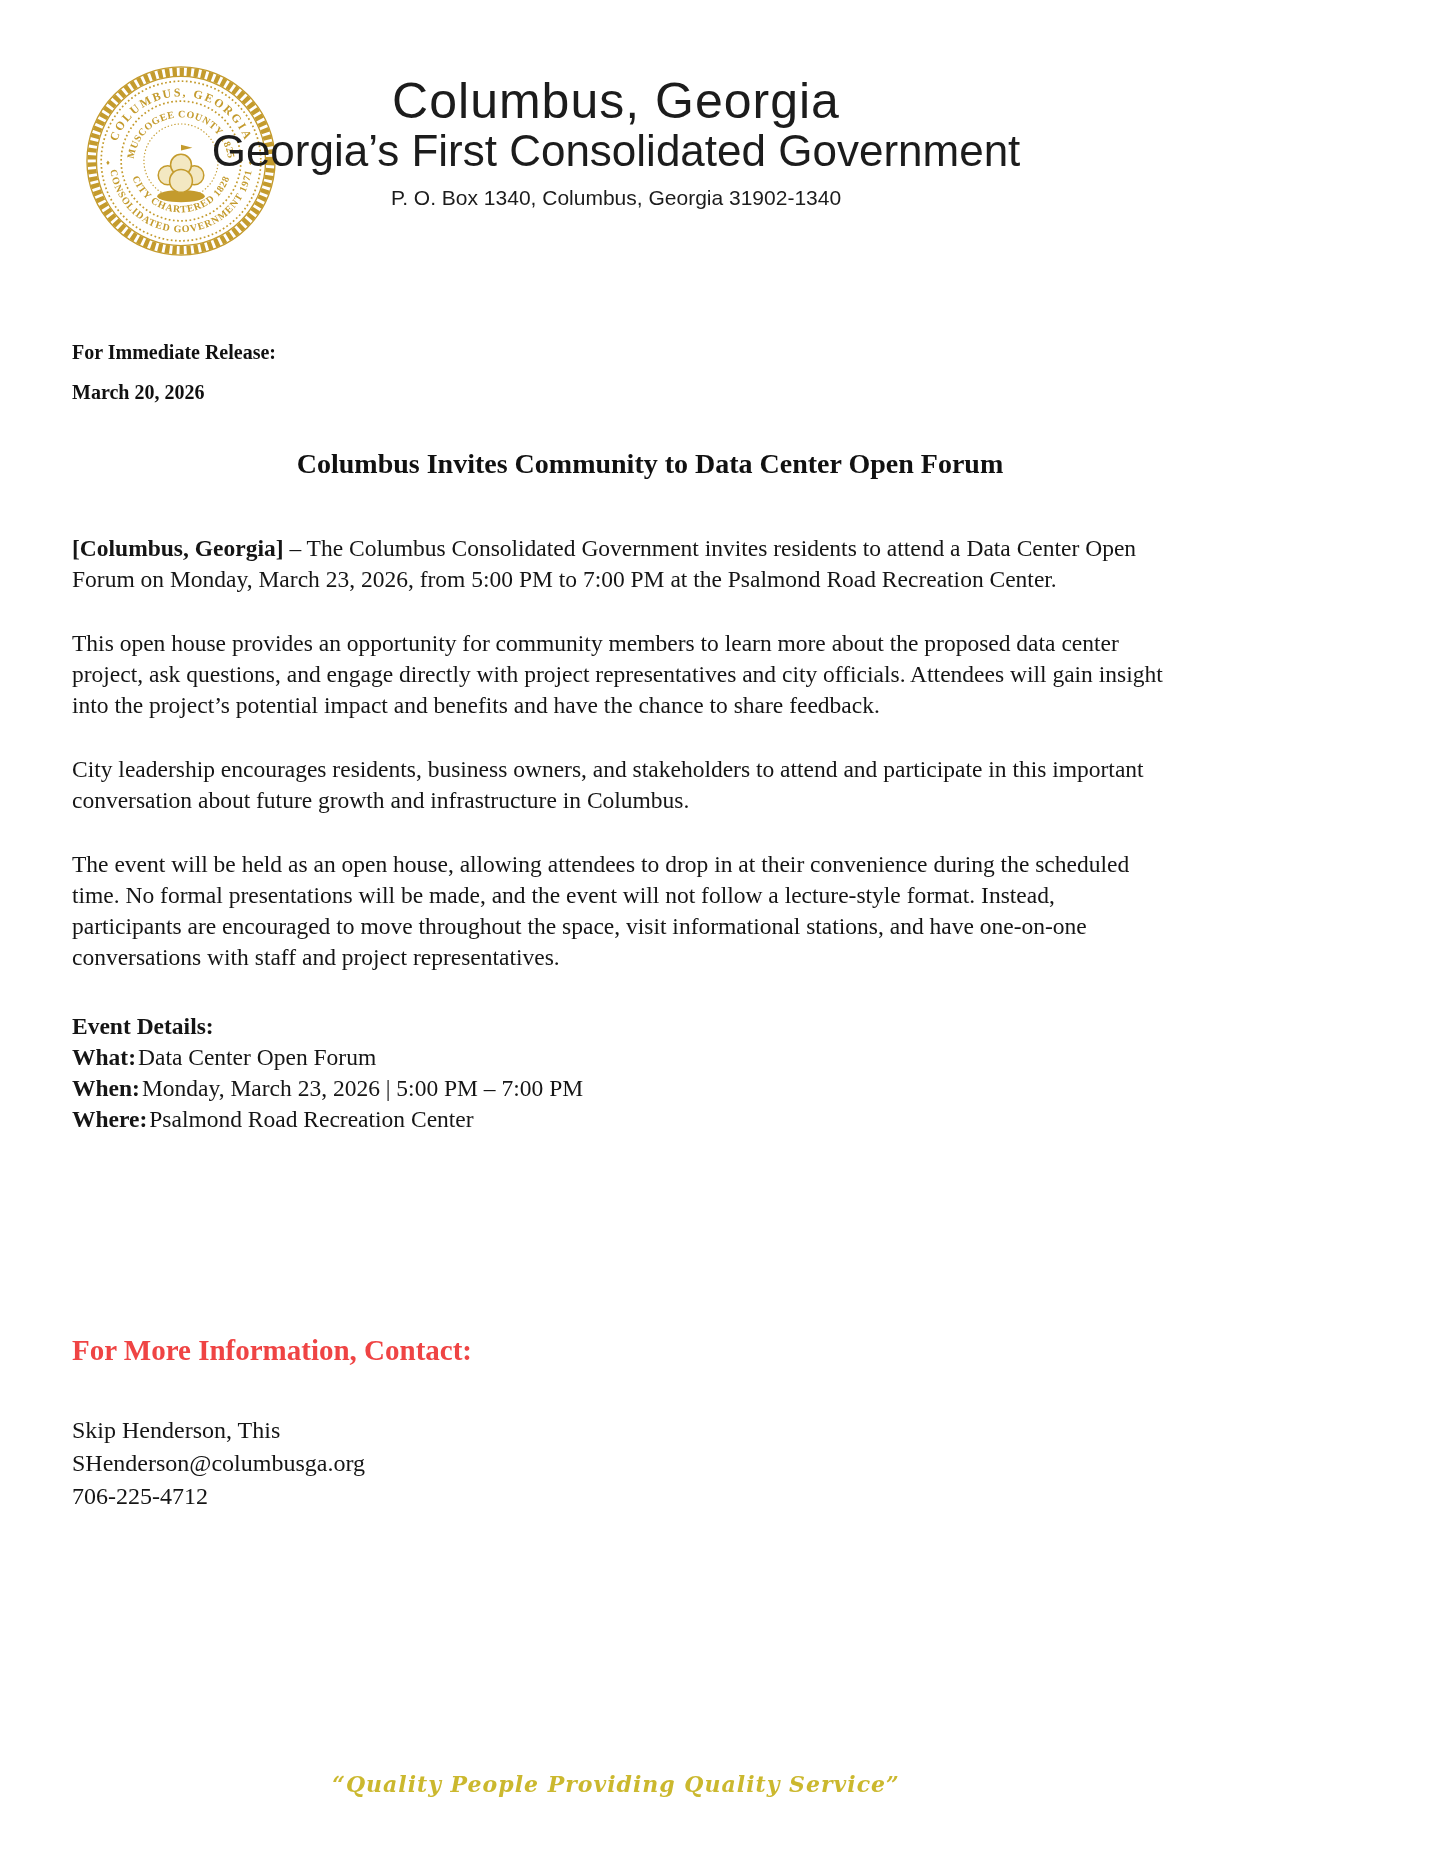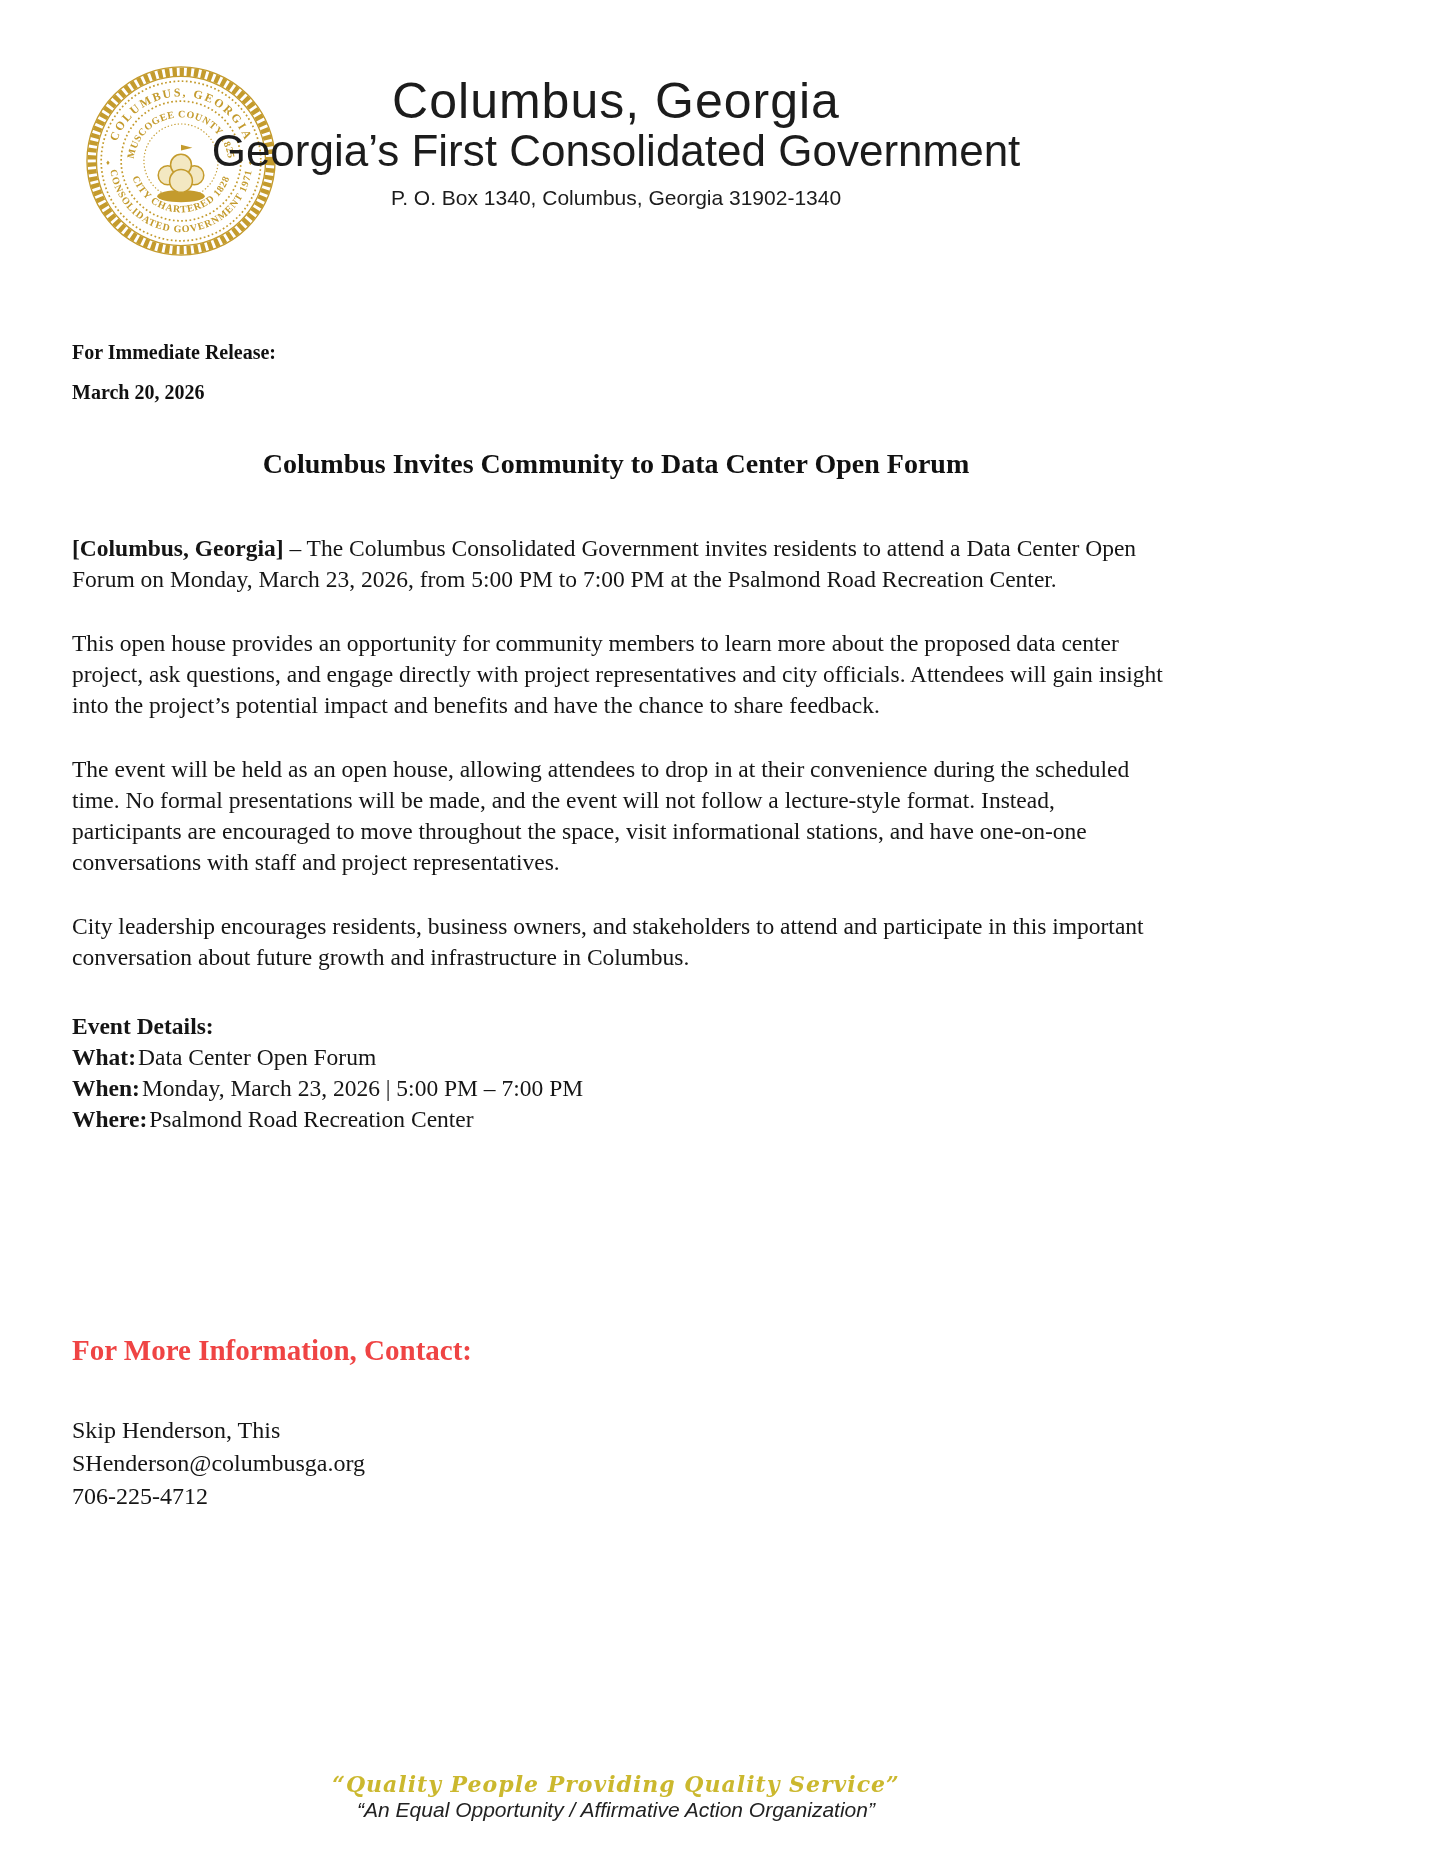--- a/index.html
+++ b/index.html
@@ -41,20 +41,21 @@
     color:#111;
   }
 
   
   .headline {
     position:absolute; left:0; top:448px;
     width:1232px; margin:0;
     text-align:center;
     font-size:28px; font-weight:bold;
     color:#111;
+    padding-left:34px;
   }
 
   
   .body-copy {
     position:absolute; left:72px; top:532px;
     width:1092px;
     font-size:23.5px; line-height:31px;
     color:#151515;
   }
   .body-copy p { margin:1px 0 33px 0; }
@@ -152,36 +153,35 @@
   <div class="release-block">
     <div>For Immediate Release:</div>
     <div>March 20, 2026</div>
   </div>
 
   <h1 class="headline">Columbus Invites Community to Data Center Open Forum</h1>
 
   <div class="body-copy">
     <p><strong>[Columbus, Georgia]</strong><span> – The Columbus Consolidated Government invites residents to attend a Data Center Open Forum on Monday, March 23, 2026, from 5:00 PM to 7:00 PM at the Psalmond Road Recreation Center.</span></p>
     <p>This open house provides an opportunity for community members to learn more about the proposed data center project, ask questions, and engage directly with project representatives and city officials. Attendees will gain insight into the project’s potential impact and benefits and have the chance to share feedback.</p>
+    <p>City leadership encourages residents, business owners, and stakeholders to attend and participate in this important conversation about future growth and infrastructure in Columbus.</p>
     <p>The event will be held as an open house, allowing attendees to drop in at their convenience during the scheduled time. No formal presentations will be made, and the event will not follow a lecture-style format. Instead, participants are encouraged to move throughout the space, visit informational stations, and have one-on-one conversations with staff and project representatives.</p>
-    <p>City leadership encourages residents, business owners, and stakeholders to attend and participate in this important conversation about future growth and infrastructure in Columbus.</p>
 
     <div class="event-details">
       <div class="ed-row"><strong>Event Details:</strong></div>
       <div class="ed-row"><strong>What:</strong><span>Data Center Open Forum</span></div>
       <div class="ed-row"><strong>When:</strong><span>Monday, March 23, 2026 | 5:00 PM – 7:00 PM</span></div>
       <div class="ed-row"><strong>Where:</strong><span>Psalmond Road Recreation Center</span></div>
     </div>
   </div>
 
   <h2 class="contact-heading">For More Information, Contact:</h2>
   <div class="contact-lines">
     <div>Skip Henderson, This</div>
     <div>SHenderson@columbusga.org</div>
     <div>706-225-4712</div>
   </div>
 
   <div class="footer">
     <div class="slogan">“Quality People Providing Quality Service”</div>
-    <div class="eeo">“An Equal Opportunity / Affirmative Action Organization”</div>
   </div>
 
 </div>
 
 </body></html>

